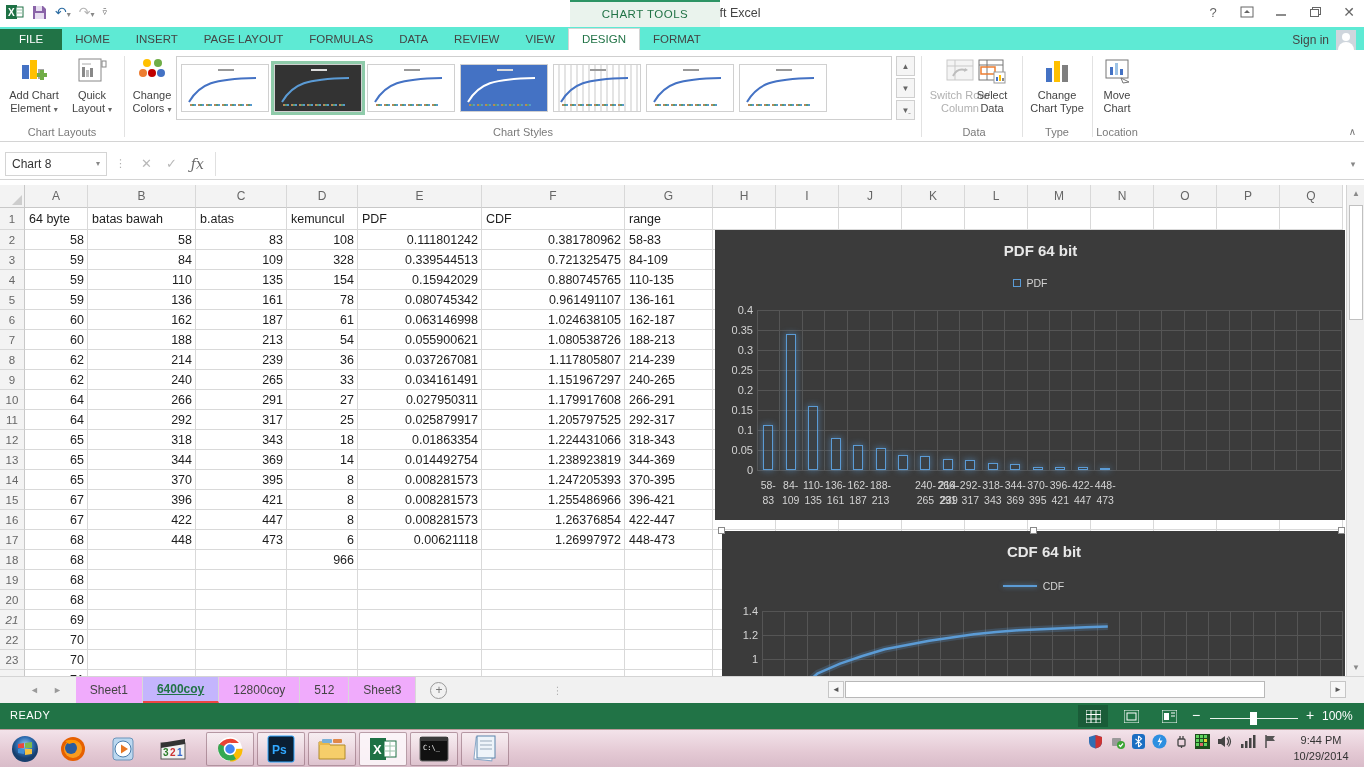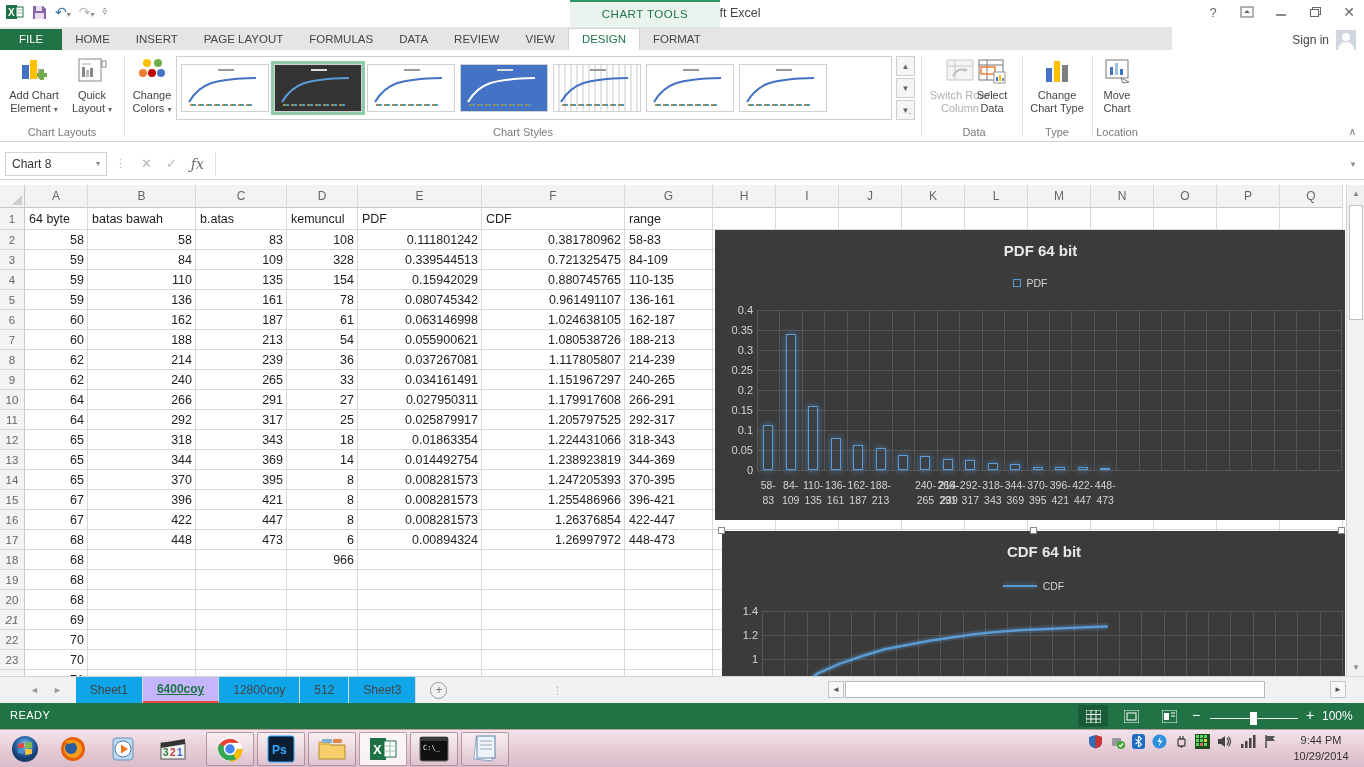--- a/index.html
+++ b/index.html
@@ -11,21 +11,21 @@
   #titlebar { position:absolute; left:0; top:0; width:1364px; height:27px; background:#fff; }
   .qat { position:absolute; left:6px; top:3px; display:flex; align-items:center; gap:8px; }
   .qat .sep-caret { font-size:8px; color:#888; }
   #app-title { position:absolute; left:0; right:0; top:6px; text-align:center; font-size:12.5px; color:#444; }
   #chart-tools-ctx { position:absolute; left:570px; top:0; width:150px; height:27px; background:#eaf3ed;
      border-top:2px solid #2d9465; color:#217346; font-size:11.5px; text-align:center; line-height:25px; letter-spacing:.5px; }
   .win-controls { position:absolute; right:6px; top:3px; display:flex; gap:16px; align-items:center; color:#666; }
   .win-controls .wc { width:18px; height:18px; display:flex; align-items:center; justify-content:center; font-size:13px; cursor:default; }
 
   
-  #tabrow { position:absolute; left:0; top:27px; width:1172px; height:23px; background:#e5e5e5; display:flex; align-items:flex-end; }
+  #tabrow { position:absolute; left:0; top:27px; width:1364px; height:23px; background:#5eead4; display:flex; align-items:flex-end; }
   .rtab { font-size:11.5px; color:#444; padding:4px 13px 5px; cursor:default; }
   .rtab.file { background:#217346; color:#fff; padding:4px 19px 5px; }
   .rtab.active { background:#fff; color:#217346; border:1px solid #d4d4d4; border-bottom:none; }
   #signin { position:absolute; right:8px; top:30px; display:flex; align-items:center; gap:7px; font-size:12px; color:#444; }
   #signin .avatar { width:20px; height:20px; background:#cfd6dd; position:relative; overflow:hidden; }
   #signin .avatar:before { content:""; position:absolute; left:6px; top:3px; width:8px; height:8px; border-radius:50%; background:#fff; }
   #signin .avatar:after { content:""; position:absolute; left:2px; top:12px; width:16px; height:10px; border-radius:8px 8px 0 0; background:#fff; }
 
   
   #ribbon { position:absolute; left:0; top:50px; width:1364px; height:92px; background:#fff; border-bottom:1px solid #d4d4d4; }
@@ -81,21 +81,21 @@
   .handle { position:absolute; width:7px; height:7px; background:#fff; border:1px solid #8a8a8a; z-index:6; }
 
   
   #vscroll { position:absolute; left:1346px; top:185px; width:18px; height:491px; background:#f1f1f1; border-left:1px solid #d4d4d4; }
   .sc-btn { position:absolute; left:1px; width:16px; height:17px; background:#f1f1f1; color:#8a8a8a; font-size:8px; text-align:center; line-height:17px; }
   #vthumb { position:absolute; left:2px; top:20px; width:14px; height:115px; background:#fff; border:1px solid #c0c0c0; }
 
   
   #sheettabbar { position:absolute; left:0; top:676px; width:1364px; height:27px; background:#f1f1f1; border-top:1px solid #d4d4d4; display:flex; align-items:stretch; }
   .tab-nav { display:flex; align-items:center; gap:14px; padding:0 14px 0 30px; color:#9a9a9a; font-size:9px; }
-  .sheettab { font-size:12px; color:#444; padding:0 14px; display:flex; align-items:center; border-right:1px solid #d8d8d8; background:#0ea5e9; }
+  .sheettab { font-size:12px; color:#444; padding:0 14px; display:flex; align-items:center; border-right:1px solid #d8d8d8; background:#f0abfc; }
   .sheettab.active { background:#c4b5fd; color:#217346; font-weight:bold; border-bottom:2px solid #ef4444;text-decoration:underline; }
   #newsheet { width:17px; height:17px; margin:5px 0 0 14px; border:1px solid #9a9a9a; border-radius:50%; color:#777; font-size:12px; line-height:15px; text-align:center; }
   #hscroll-grip { color:#b0b0b0; font-size:10px; margin-left:105px; align-self:center; }
   #hscroll { position:absolute; left:828px; top:681px; width:518px; height:17px; background:#f1f1f1; }
   #hscroll .arr { position:absolute; top:0; width:16px; height:17px; border:1px solid #c6c6c6; background:#f7f7f7; color:#555; font-size:8px; text-align:center; line-height:16px; }
   #hthumb { position:absolute; left:17px; top:0; width:420px; height:17px; background:#fff; border:1px solid #b8b8b8; }
 
   
   #statusbar { position:absolute; left:0; top:703px; width:1364px; height:26px; background:#217346; color:#fff; }
   #status-ready { position:absolute; left:10px; top:6px; font-size:11px; letter-spacing:.5px; }
@@ -548,21 +548,21 @@
       <div class="cell num" style="left: 88px; top: 325px; width: 108px; height: 20px; line-height: 20px;">422</div>
       <div class="cell num" style="left: 196px; top: 325px; width: 91px; height: 20px; line-height: 20px;">447</div>
       <div class="cell num" style="left: 287px; top: 325px; width: 71px; height: 20px; line-height: 20px;">8</div>
       <div class="cell num" style="left: 358px; top: 325px; width: 124px; height: 20px; line-height: 20px;">0.008281573</div>
       <div class="cell num" style="left: 482px; top: 325px; width: 143px; height: 20px; line-height: 20px;">1.26376854</div>
       <div class="cell" style="left: 625px; top: 325px; width: 88px; height: 20px; line-height: 20px;">422-447</div>
       <div class="cell num" style="left: 25px; top: 345px; width: 63px; height: 20px; line-height: 20px;">68</div>
       <div class="cell num" style="left: 88px; top: 345px; width: 108px; height: 20px; line-height: 20px;">448</div>
       <div class="cell num" style="left: 196px; top: 345px; width: 91px; height: 20px; line-height: 20px;">473</div>
       <div class="cell num" style="left: 287px; top: 345px; width: 71px; height: 20px; line-height: 20px;">6</div>
-      <div class="cell num" style="left: 358px; top: 345px; width: 124px; height: 20px; line-height: 20px;">0.00894324</div>
+      <div class="cell num" style="left: 358px; top: 345px; width: 124px; height: 20px; line-height: 20px;">0.00621118</div>
       <div class="cell num" style="left: 482px; top: 345px; width: 143px; height: 20px; line-height: 20px;">1.26997972</div>
       <div class="cell" style="left: 625px; top: 345px; width: 88px; height: 20px; line-height: 20px;">448-473</div>
       <div class="cell num" style="left: 25px; top: 365px; width: 63px; height: 20px; line-height: 20px;">68</div>
       <div class="cell num" style="left: 287px; top: 365px; width: 71px; height: 20px; line-height: 20px;">966</div>
       <div class="cell num" style="left: 25px; top: 385px; width: 63px; height: 20px; line-height: 20px;">68</div>
       <div class="cell num" style="left: 25px; top: 405px; width: 63px; height: 20px; line-height: 20px;">68</div>
       <div class="cell num" style="left: 25px; top: 425px; width: 63px; height: 20px; line-height: 20px;">69</div>
       <div class="cell num" style="left: 25px; top: 445px; width: 63px; height: 20px; line-height: 20px;">70</div>
       <div class="cell num" style="left: 25px; top: 465px; width: 63px; height: 20px; line-height: 20px;">70</div>
       <div class="cell num" style="left: 25px; top: 485px; width: 63px; height: 20px; line-height: 20px;">71</div>

